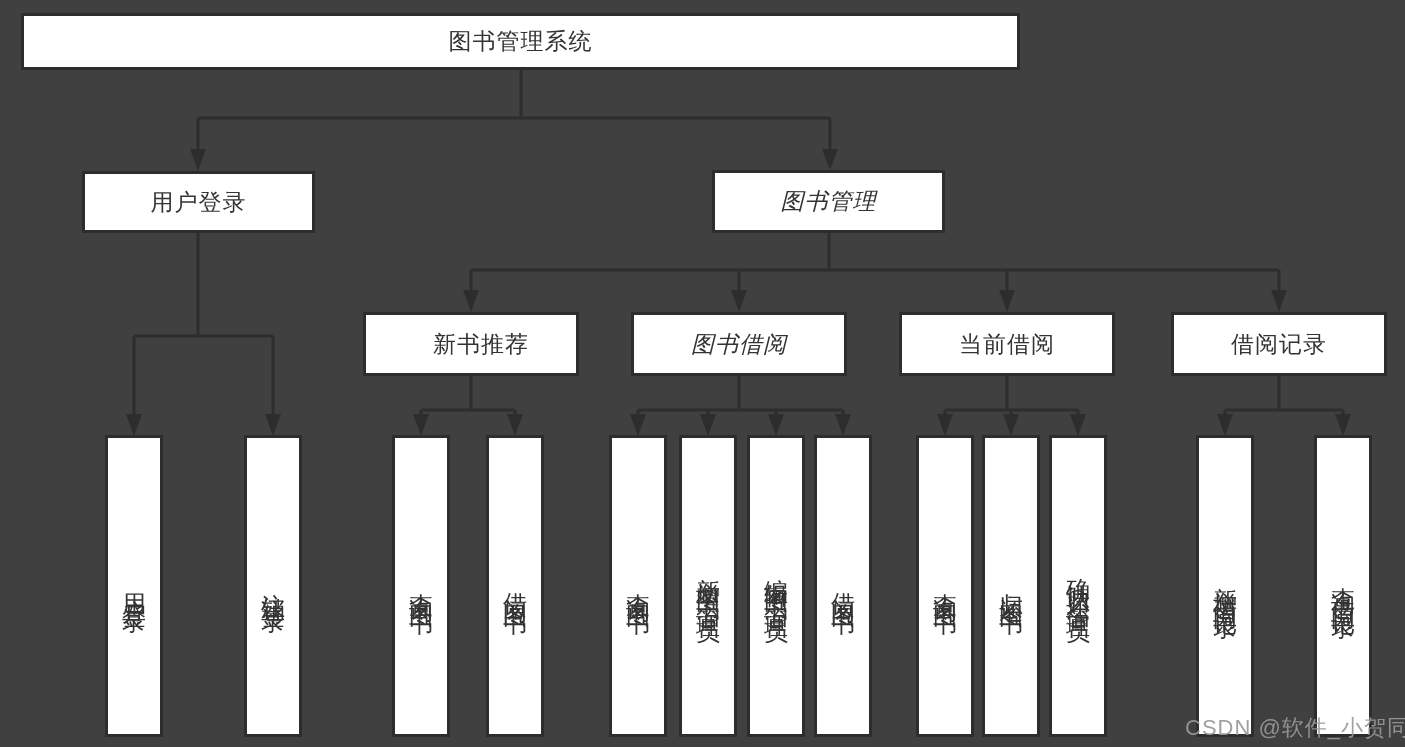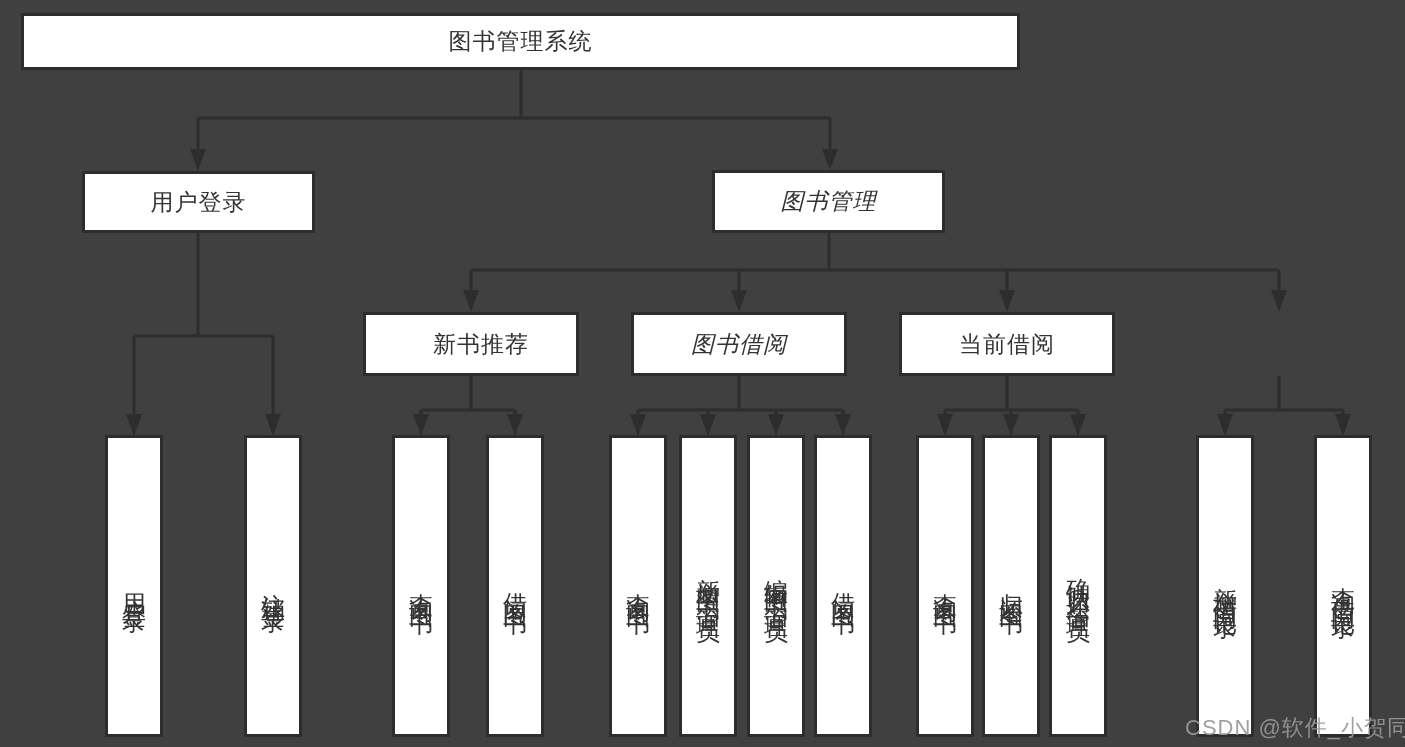--- a/index.html
+++ b/index.html
@@ -140,20 +140,23 @@
 
   <div class="box lvl3 n-rec">
     <span class="hlabel">新书推荐</span>
   </div>
   <div class="box lvl3 n-bor">
     <span class="hlabel">图书借阅</span>
   </div>
   <div class="box lvl3 n-cur">
     <span class="hlabel">当前借阅</span>
   </div>
+  <div class="box lvl3 n-hist">
+    <span class="hlabel">借阅记录</span>
+  </div>
 
   <div class="box leaf lf-a1">
     <span class="vlabel">用户登录</span>
   </div>
   <div class="box leaf lf-a2">
     <span class="vlabel">注销登录</span>
   </div>
 
   <div class="box leaf lf-b1">
     <span class="vlabel">查询图书</span>

